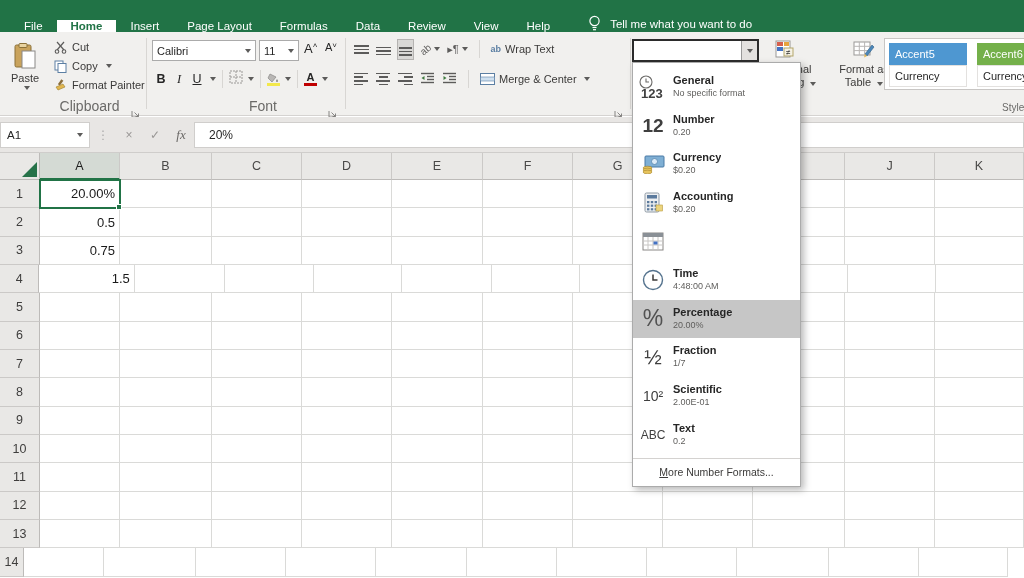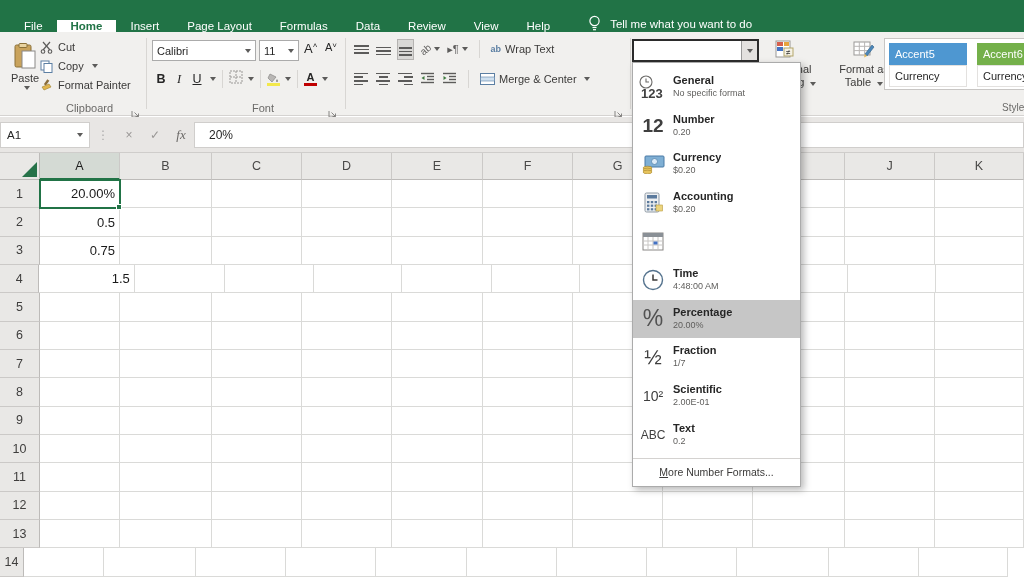--- a/index.html
+++ b/index.html
@@ -14,30 +14,30 @@
   .tab{ color:#fff; font-size:11.5px; display:flex; align-items:center;
     padding:0 14px; cursor:default; }
   .tab.active{ background:#fff; color:#217346; font-weight:bold; }
   .tellme{ display:flex; align-items:center; gap:9px; color:#fff;
     font-size:11.5px; margin-left:24px; }
   
   .ribbon{ position:absolute; left:0; top:32px; width:1024px; height:84px;
     background:#F1F0EE; border-bottom:1px solid #D5D3D1; }
   .gsep{ position:absolute; top:6px; bottom:6px; width:1px; background:#D8D6D3; }
   .grp-label{ position:absolute; bottom:2px; left:0; right:0; text-align:center;
-    font-size:11px; color:#6b6a68;padding-left:33px; }
+    font-size:14px; color:#6b6a68;padding-left:33px; }
   .launcher{ position:absolute; bottom:3px; width:9px; height:9px; }
   .rbtn-txt{ font-size:11px; color:#3b3a39; }
   .dd{ width:0; height:0; border-left:3px solid transparent; border-right:3px solid transparent;
     border-top:4px solid #5c5b5a; display:inline-block; margin-left:3px; }
   
   .grp-clipboard{ position:absolute; left:0; top:0; width:146px; height:84px; }
   .paste-btn{ position:absolute; left:5px; top:4px; width:40px; height:60px;
     display:flex; flex-direction:column; align-items:center; justify-content:center; gap:2px; }
-  .clip-row{ position:absolute; left:40px; display:flex; align-items:center; gap:5px; height:18px;}
+  .clip-row{ position:absolute; left:54px; display:flex; align-items:center; gap:5px; height:18px;}
   
   .grp-font{ position:absolute; left:148px; top:0; width:197px; height:84px; }
   .combo{ background:#fff; border:1px solid #ABABAB; font-size:11px; display:flex;
     align-items:center; justify-content:space-between; padding:0 4px; height:21px; color:#262626;}
   .fbtns{ position:absolute; left:5px; top:38px; display:flex; align-items:center; gap:2px; }
   .fmt-letter{ font-size:12.5px; color:#262626; width:16px; text-align:center; }
   .minisep{ width:1px; height:18px; background:#D8D6D3; margin:0 4px; }
   .colorbar{ display:block; width:13px; height:3px; margin-top:0px; }
   
   .grp-align{ position:absolute; left:348px; top:0; width:280px; height:84px; }

